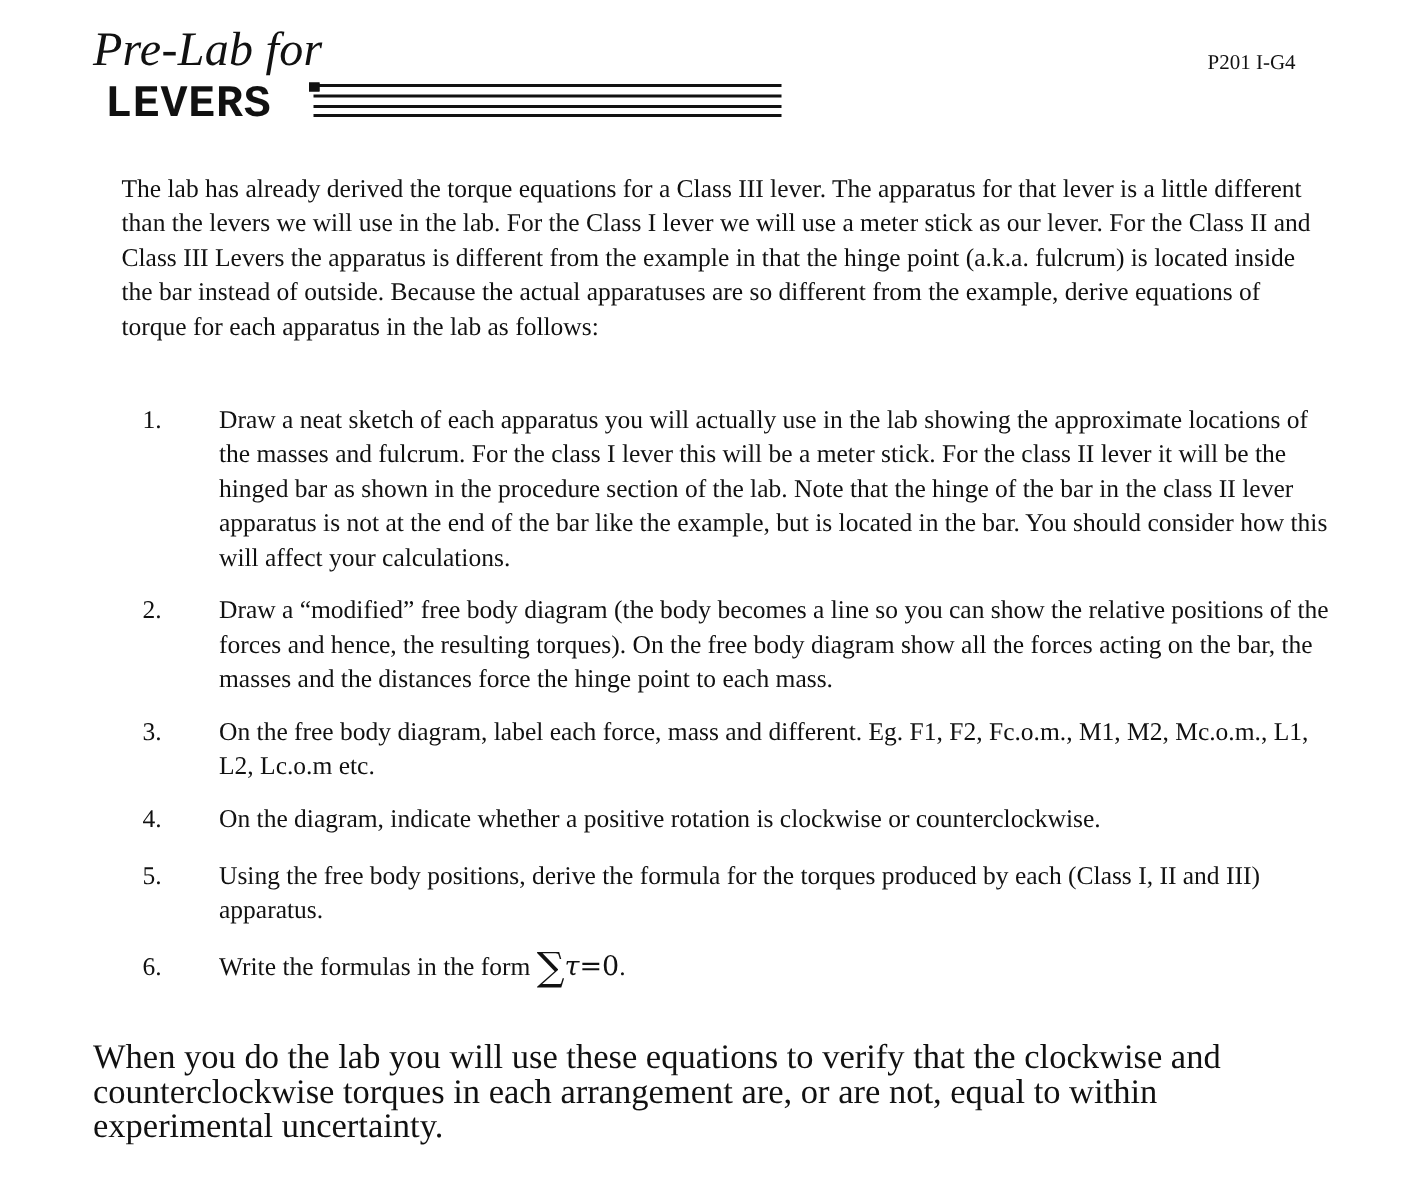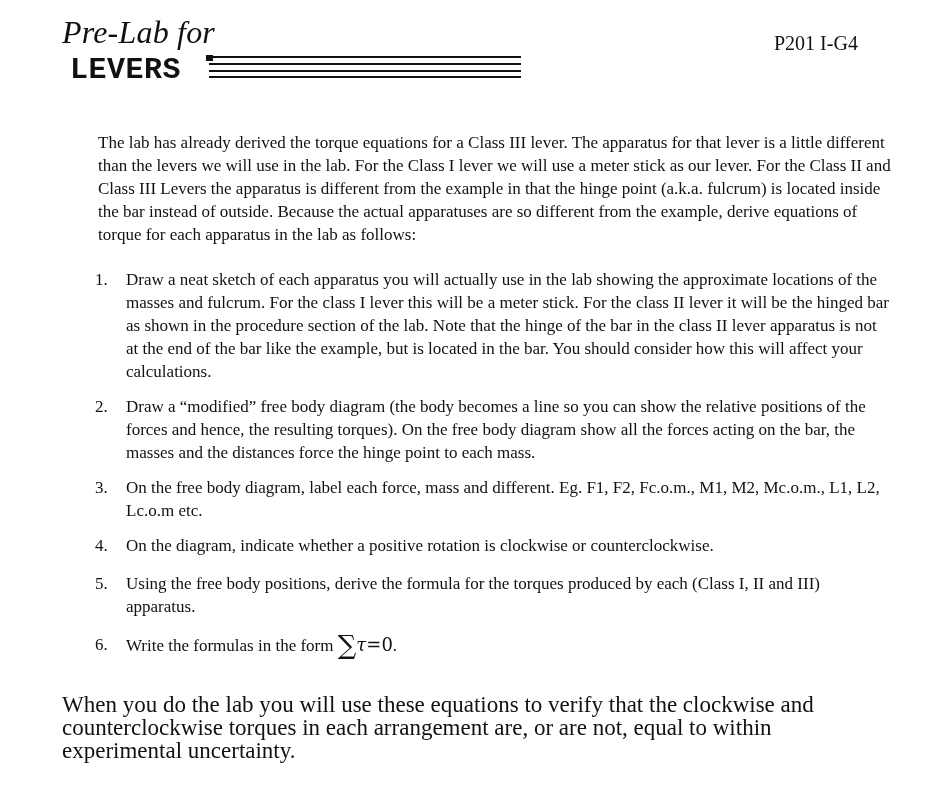--- a/index.html
+++ b/index.html
@@ -16,30 +16,30 @@
     .title-2 {
       position: absolute; left: 70px; top: 52px;
       font-size: 30px; font-weight: bold; letter-spacing: 0.5px; line-height: 36px; font-family: Liberation Mono, monospace;
     }
     .rule-box {
       position: absolute; left: 206px; top: 55px; width: 5px; height: 4px;
       border: 1px solid #111; background: #111;
     }
     .rule { position: absolute; left: 209px; width: 312px; height: 1.5px; background: #111; }
     .course-code {
-      position: absolute; left: 774px; top: 33px; font-size: 20px; line-height: 20px;
+      position: absolute; left: 805px; top: 33px; font-size: 14px; line-height: 20px;
     }
     .intro {
       position: absolute; left: 81px; top: 114px; width: 800px;
-      font-size: 17px; line-height: 23px; margin: 17px;
+      font-size: 17px; line-height: 23px; margin: 0;
     }
     .steps { position: absolute; left: 81px; top: 268px; width: 810px; margin: 0; padding: 0; list-style: none; }
     .step { display: flex; font-size: 17px; line-height: 23px; }
     .step-num { width: 45px; flex: 0 0 45px; padding-left: 14px; box-sizing: border-box; }
-    .step-text { flex: 1; }
+    .step-text { flex: 1; margin-left: 20px; }
     .formula { font-family: "DejaVu Serif", serif; font-size: 18px; }
     .sigma { font-size: 26px; vertical-align: -3px; }
     .tau { font-style: italic; }
     .closing {
       position: absolute; left: 62px; top: 693px; width: 820px;
       font-size: 23px; line-height: 23px; margin: 0;
     }
   </style>
 </head>
 <body>

